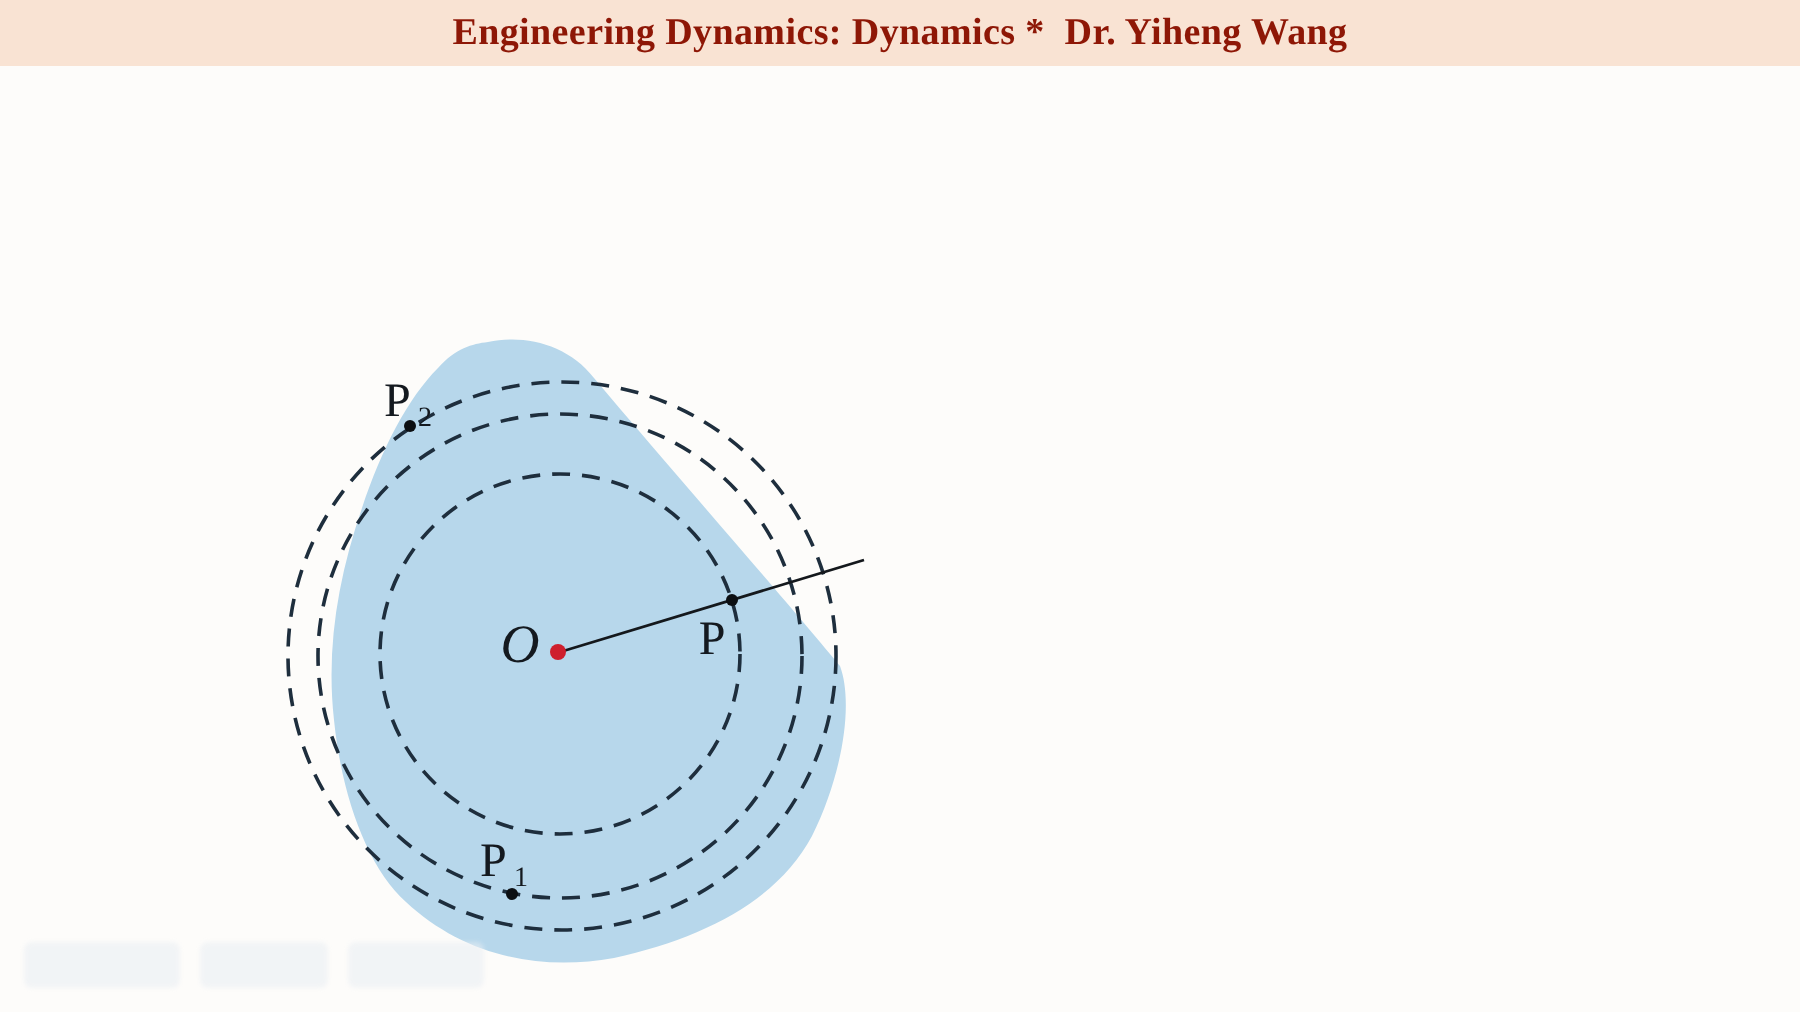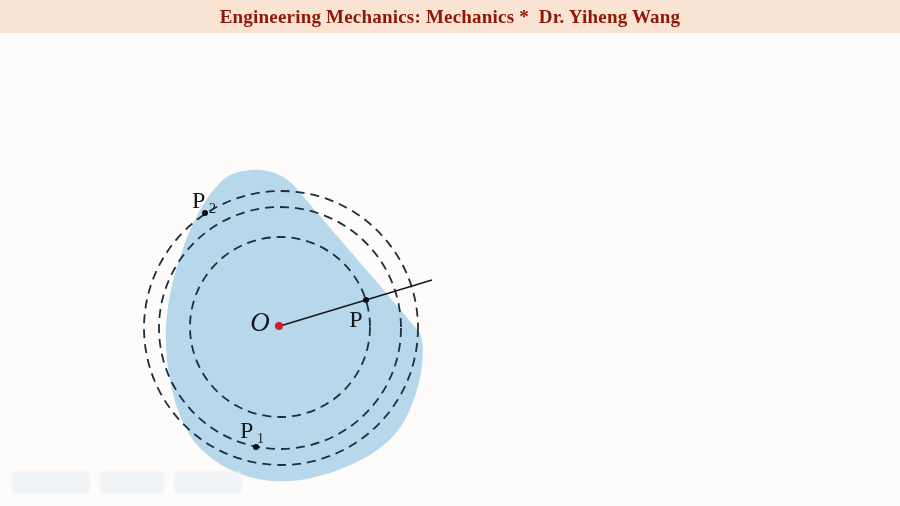--- a/index.html
+++ b/index.html
@@ -66,21 +66,21 @@
   .wm-a { width: 78px; }
   .wm-b { width: 64px; }
   .wm-c { width: 68px; }
 </style>
 </head>
 <body>
 
 <div class="frame" style="background-color: rgb(253, 252, 250);">
 
   <div class="header-bar" style="background-color: rgb(249, 227, 211);">
-    <span class="header-title" style="color: rgb(142, 23, 6);">Engineering Mechanics: Mechanics *  Dr. Yiheng Wang</span>
+    <span class="header-title" style="color: rgb(142, 23, 6);">Engineering Dynamics: Dynamics *  Dr. Yiheng Wang</span>
   </div>
 
   <svg class="diagram-svg" width="900" height="506" viewBox="0 0 900 506">
 
     <path d="M 244 171
              C 262 167, 284 172, 297 189
              C 340 240, 398 306, 420 333
              C 427 352, 421 388, 406 418
              C 389 450, 352 469, 307 479
              C 268 486, 231 477, 203 451

